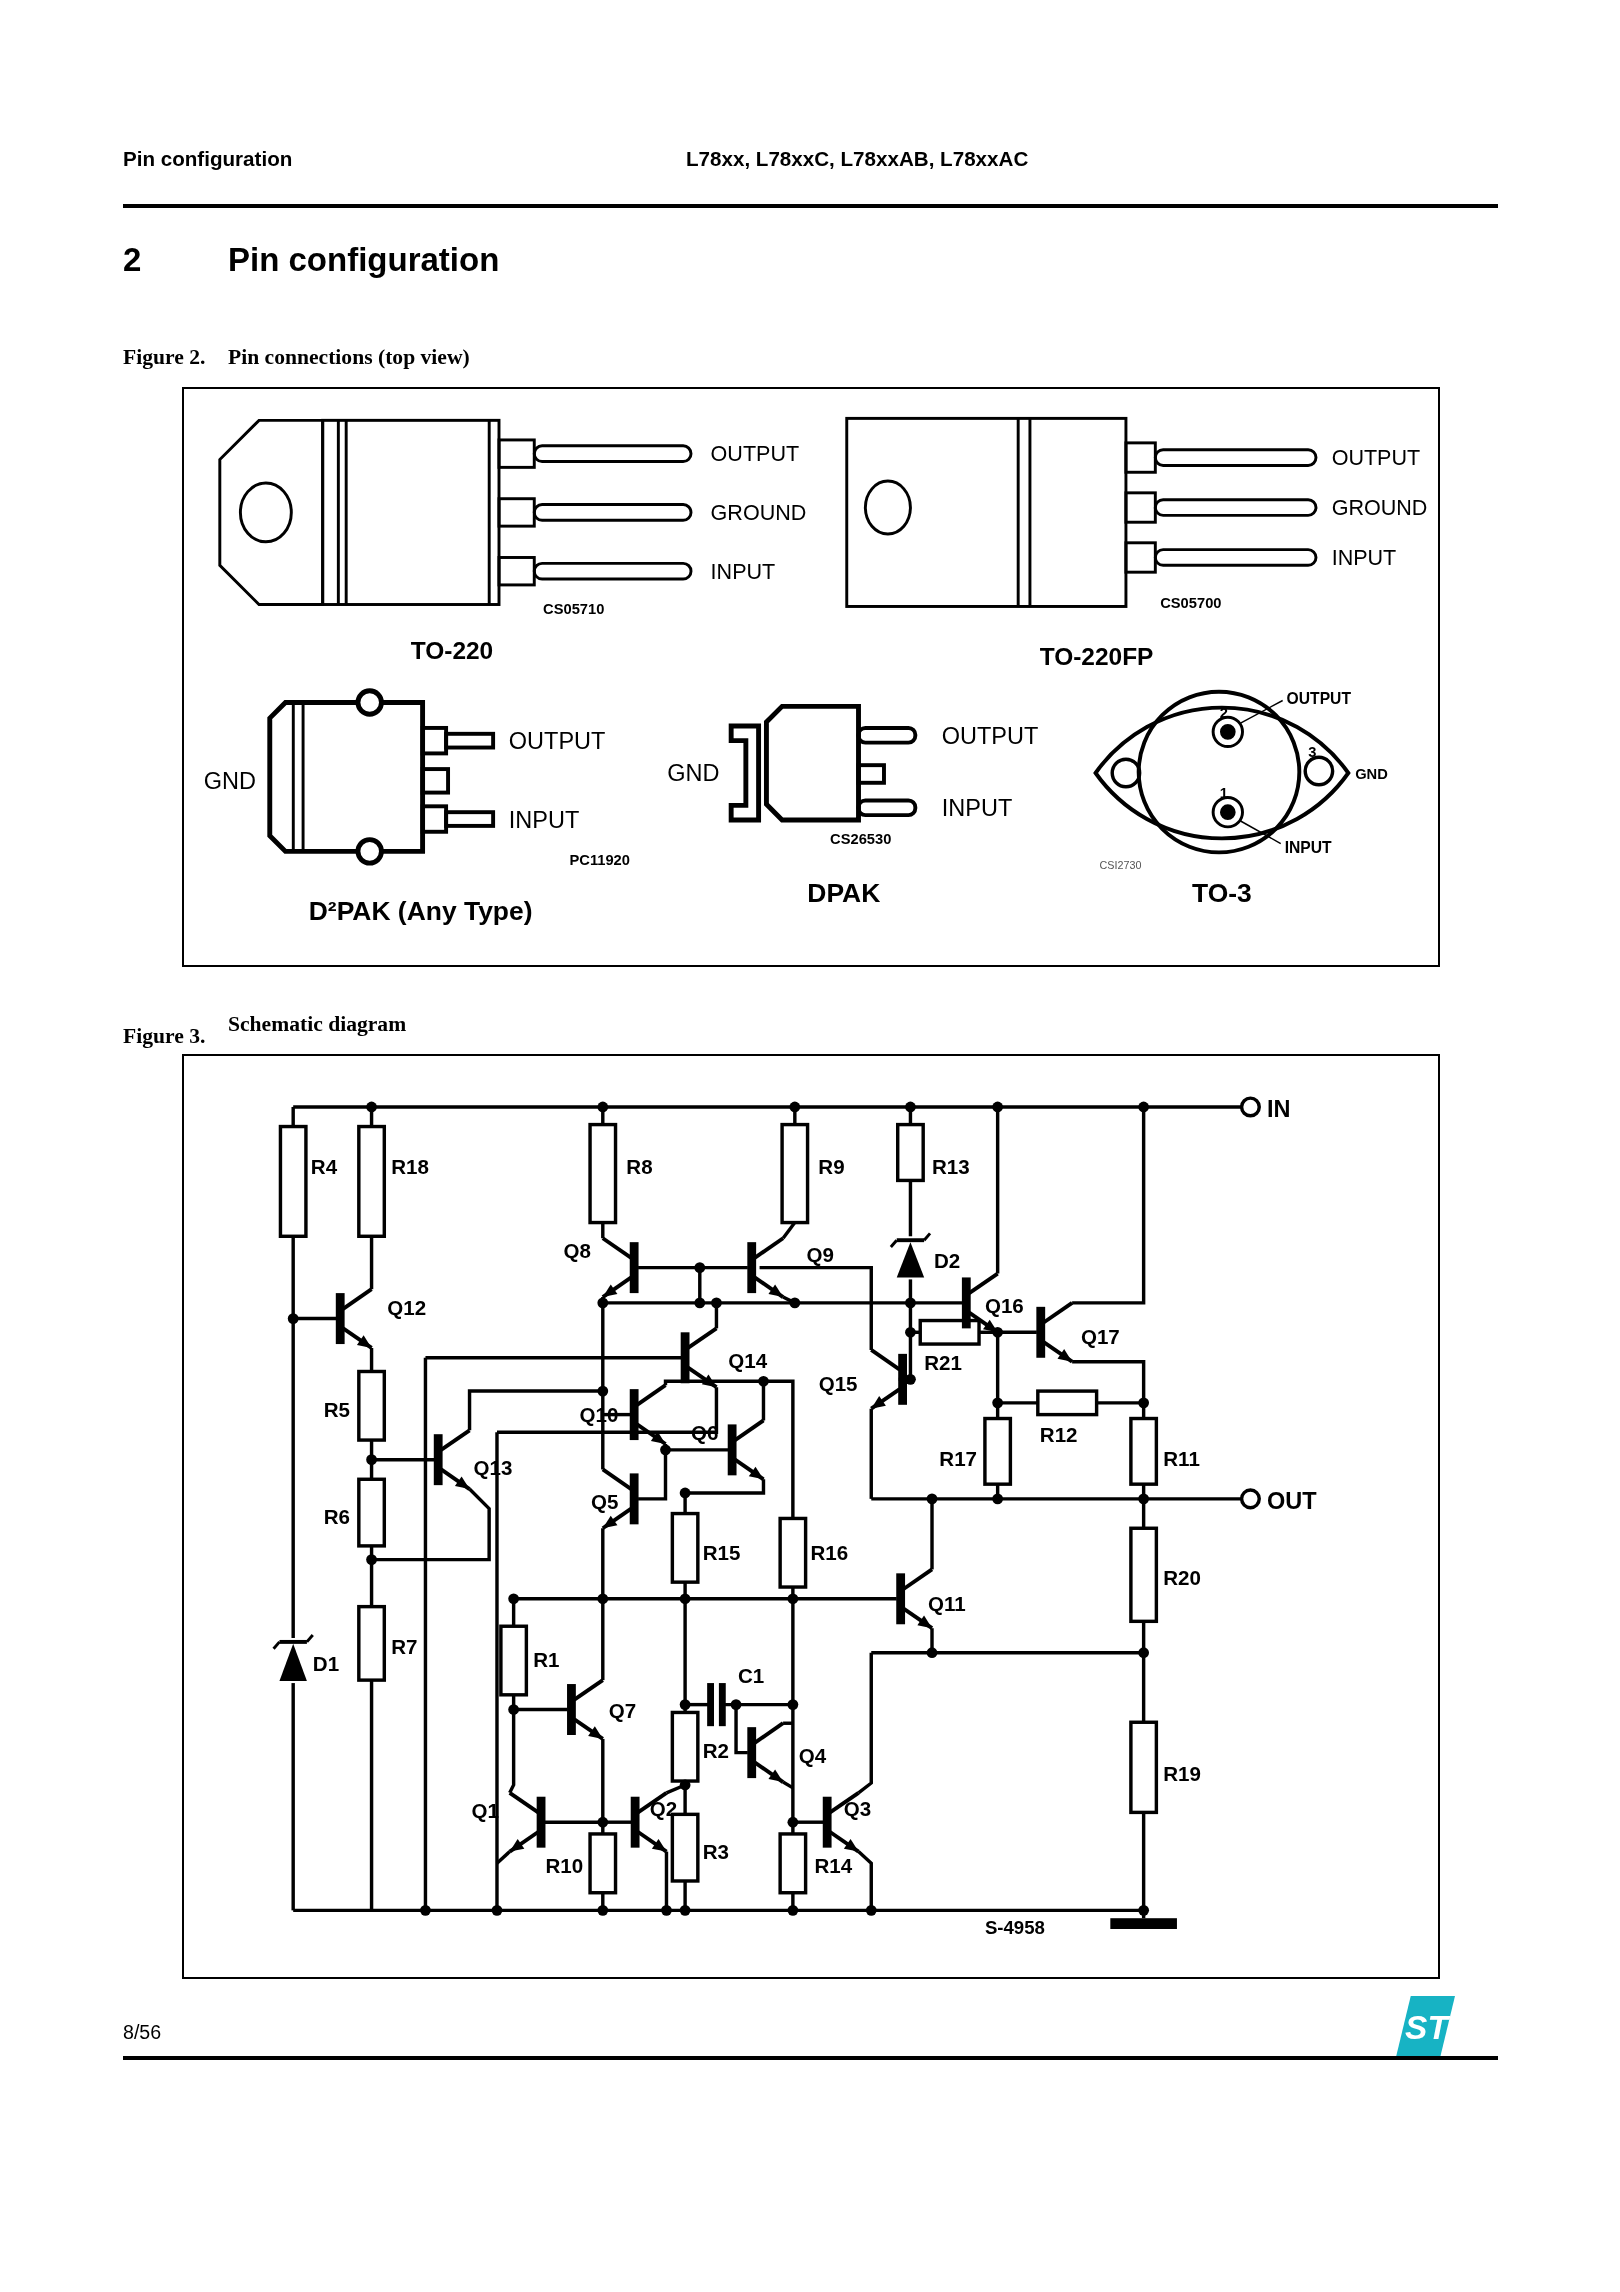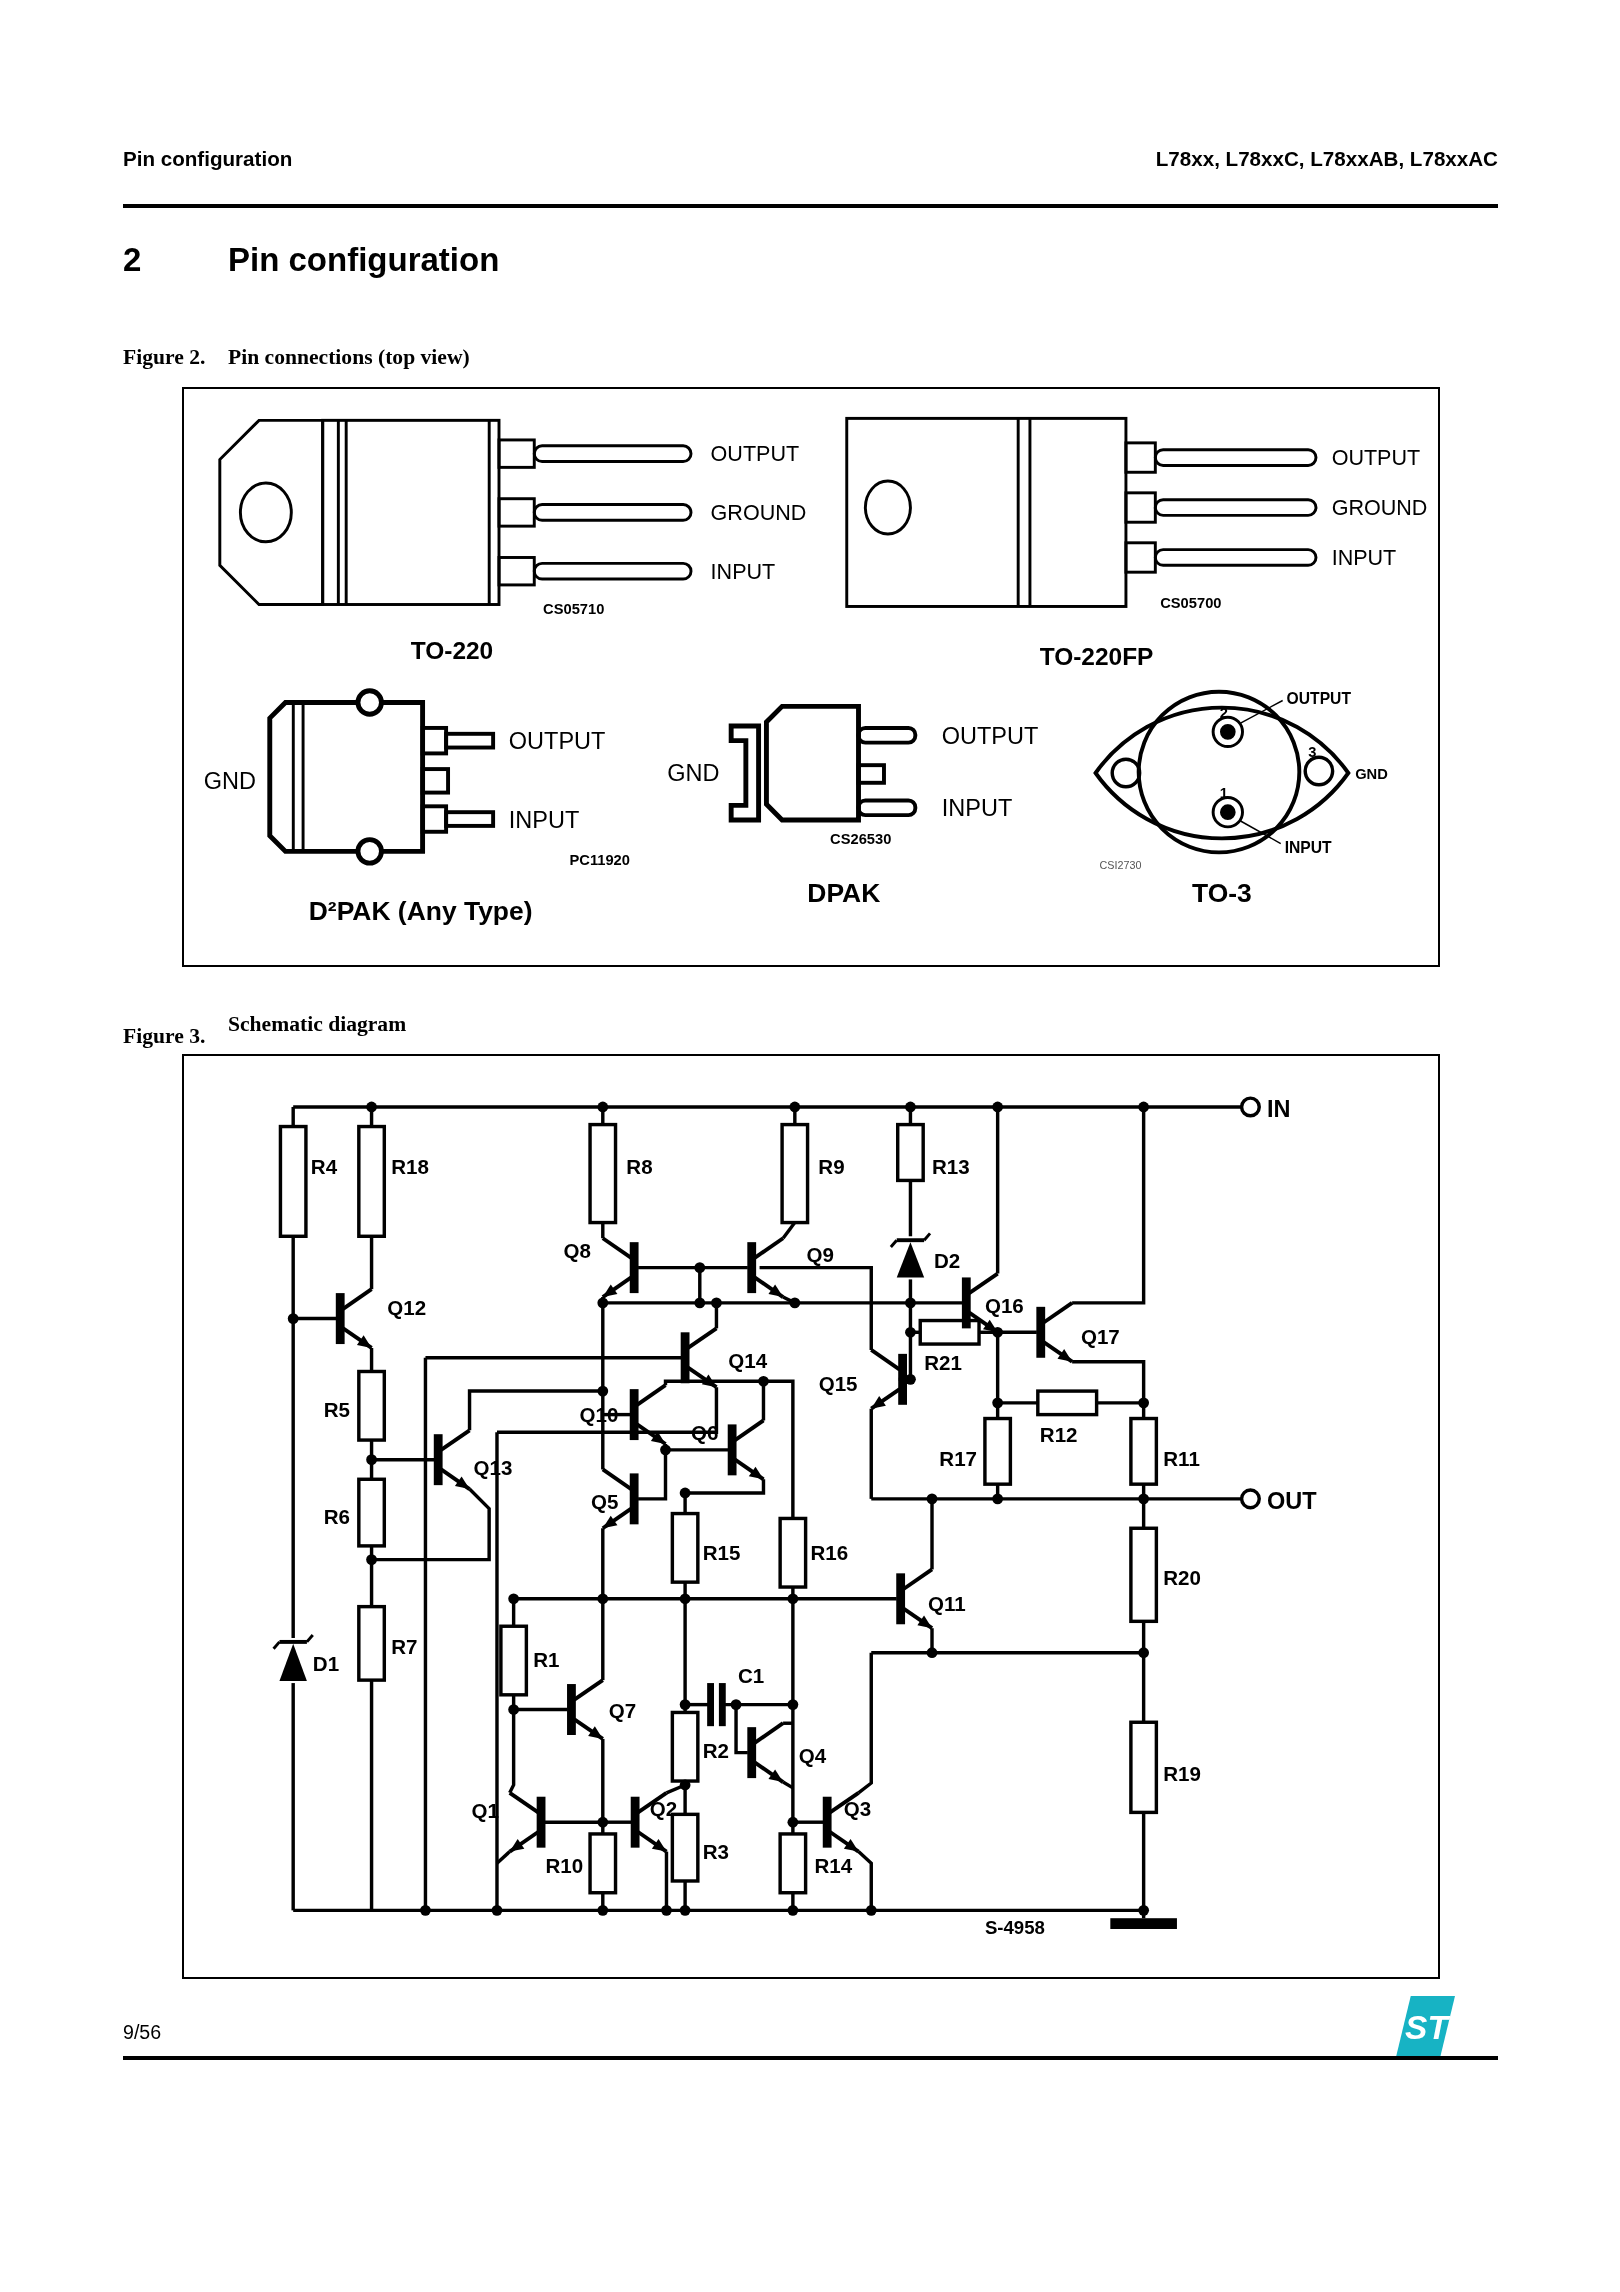--- a/index.html
+++ b/index.html
@@ -13,21 +13,21 @@
   .figbox{position:absolute;border:2.9px solid #000;background:#fff;}
   svg text{font-family:"Liberation Sans",sans-serif;}
   .footer{font-size:19.6px;}
 </style>
 </head>
 <body>
 
 <div class="page">
 
   <div class="abs hdr" style="left:123px;top:147px;">Pin configuration</div>
-  <div class="abs hdr" style="left:686px;top:147px;width:812px;text-align:right;">L78xx, L78xxC, L78xxAB, L78xxAC</div>
+  <div class="abs hdr" style="left:686px;top:147px;width:812px;text-align:left;">L78xx, L78xxC, L78xxAB, L78xxAC</div>
   <div class="rule" style="left:123px;top:204px;width:1375px;height:3.9px;"></div>
 
   <div class="abs h1" style="left:123px;top:241px;">2</div>
   <div class="abs h1" style="left:228px;top:241px;">Pin configuration</div>
 
   <div class="abs figcap" style="left:123px;top:345px;">Figure 2.</div>
   <div class="abs figcap" style="left:228px;top:345px;">Pin connections (top view)</div>
 
   <div class="figbox" style="left:182px;top:387px;width:1254px;height:576px;">
     <svg width="1254" height="576" viewBox="189 398 1279 588">
@@ -421,21 +421,21 @@
         <text x="664" y="1854" font-size="21" font-weight="bold" text-anchor="start" fill="#000">Q2</text>
         <text x="862" y="1854" font-size="21" font-weight="bold" text-anchor="start" fill="#000">Q3</text>
         <text x="596" y="1912" font-size="21" font-weight="bold" text-anchor="end" fill="#000">R10</text>
         <text x="718" y="1898" font-size="21" font-weight="bold" text-anchor="start" fill="#000">R3</text>
         <text x="832" y="1912" font-size="21" font-weight="bold" text-anchor="start" fill="#000">R14</text>
         <text x="1188" y="1818" font-size="21" font-weight="bold" text-anchor="start" fill="#000">R19</text>
         <text x="1006" y="1974" font-size="19" font-weight="bold" text-anchor="start" fill="#000">S-4958</text>
       </svg>
   </div>
 
-  <div class="abs footer" style="left:123px;top:2021px;">9/56</div>
+  <div class="abs footer" style="left:123px;top:2021px;">8/56</div>
   <div class="abs" style="left:1396px;top:1992px;">
     <svg width="59" height="69" viewBox="0 0 60 70">
       <polygon points="15,4 60,4 45,66 0,66" fill="#17b3c4"></polygon>
       <text x="31" y="48" font-size="34" font-style="italic" font-weight="bold" fill="#ffffff" text-anchor="middle">ST</text>
     </svg>
   </div>
   <div class="rule" style="left:123px;top:2056px;width:1375px;height:3.9px;"></div>
 
 </div>
 

